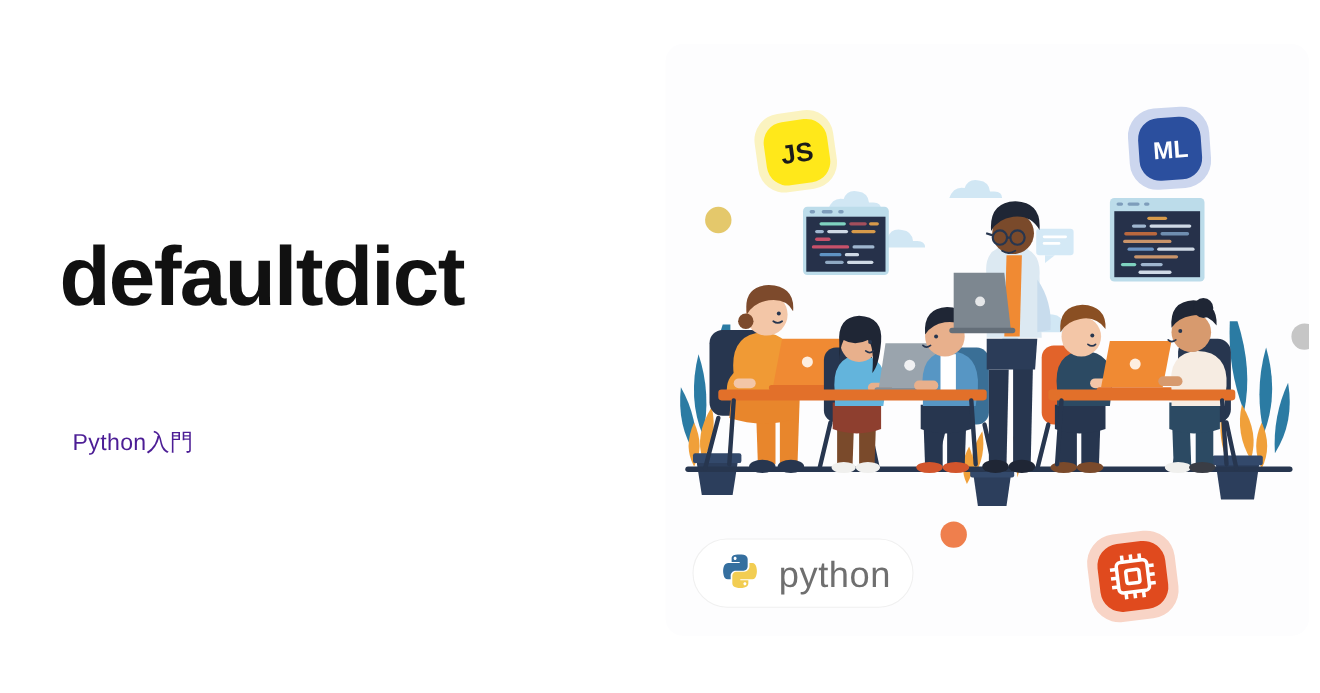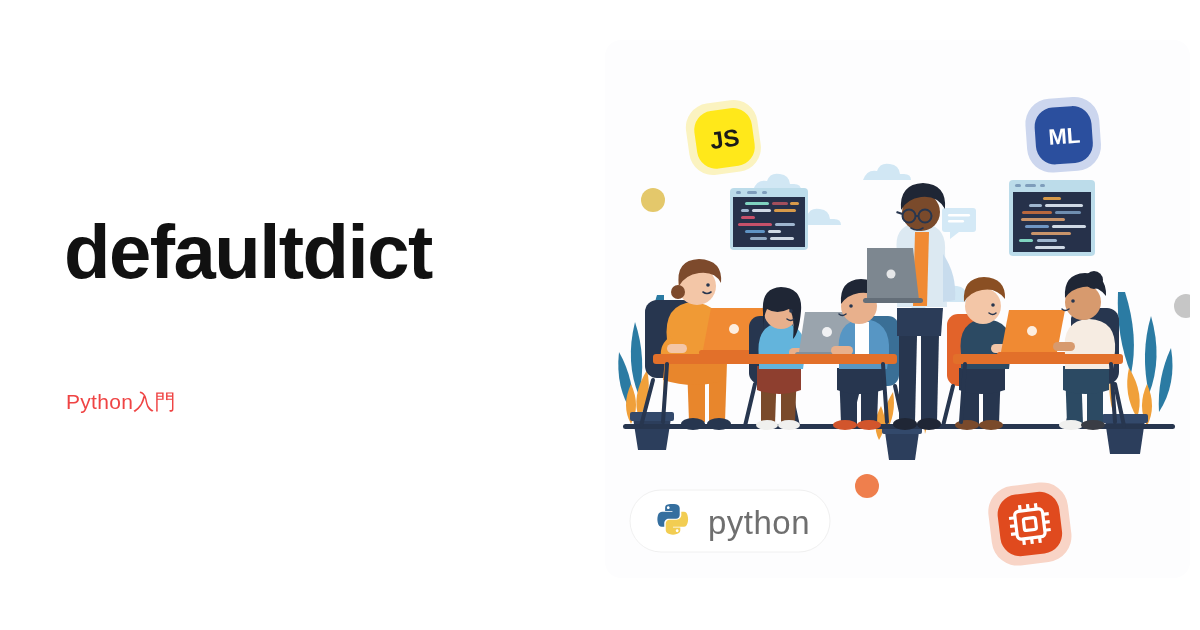--- a/index.html
+++ b/index.html
@@ -13,34 +13,34 @@
   .slide { position:absolute; inset:0; display:flex; }
 
   
   .text-col {
     width:600px; height:630px;
     position:relative;
     flex:0 0 600px;
   }
   .page-title {
     position:absolute;
-    left:64px; top:212px;
+    left:54px; top:212px;
     font-size:76px;
     font-weight:700;
     letter-spacing:-1.5px;
     color:#111111;
     line-height:1.05;
     white-space:nowrap;
   }
   .page-subtitle {
     position:absolute;
     left:66px; top:388px;
     font-size:21px;
     font-weight:400;
-    color:#ef4444;
+    color:#4c1d95;
     letter-spacing:0.3px;
   }
 
   
   .art-col { flex:1 1 auto; position:relative; }
   .art-panel {
     position:absolute;
     left:5px; top:40px;
     width:585px; height:538px;
     background:#fdfdfe;

